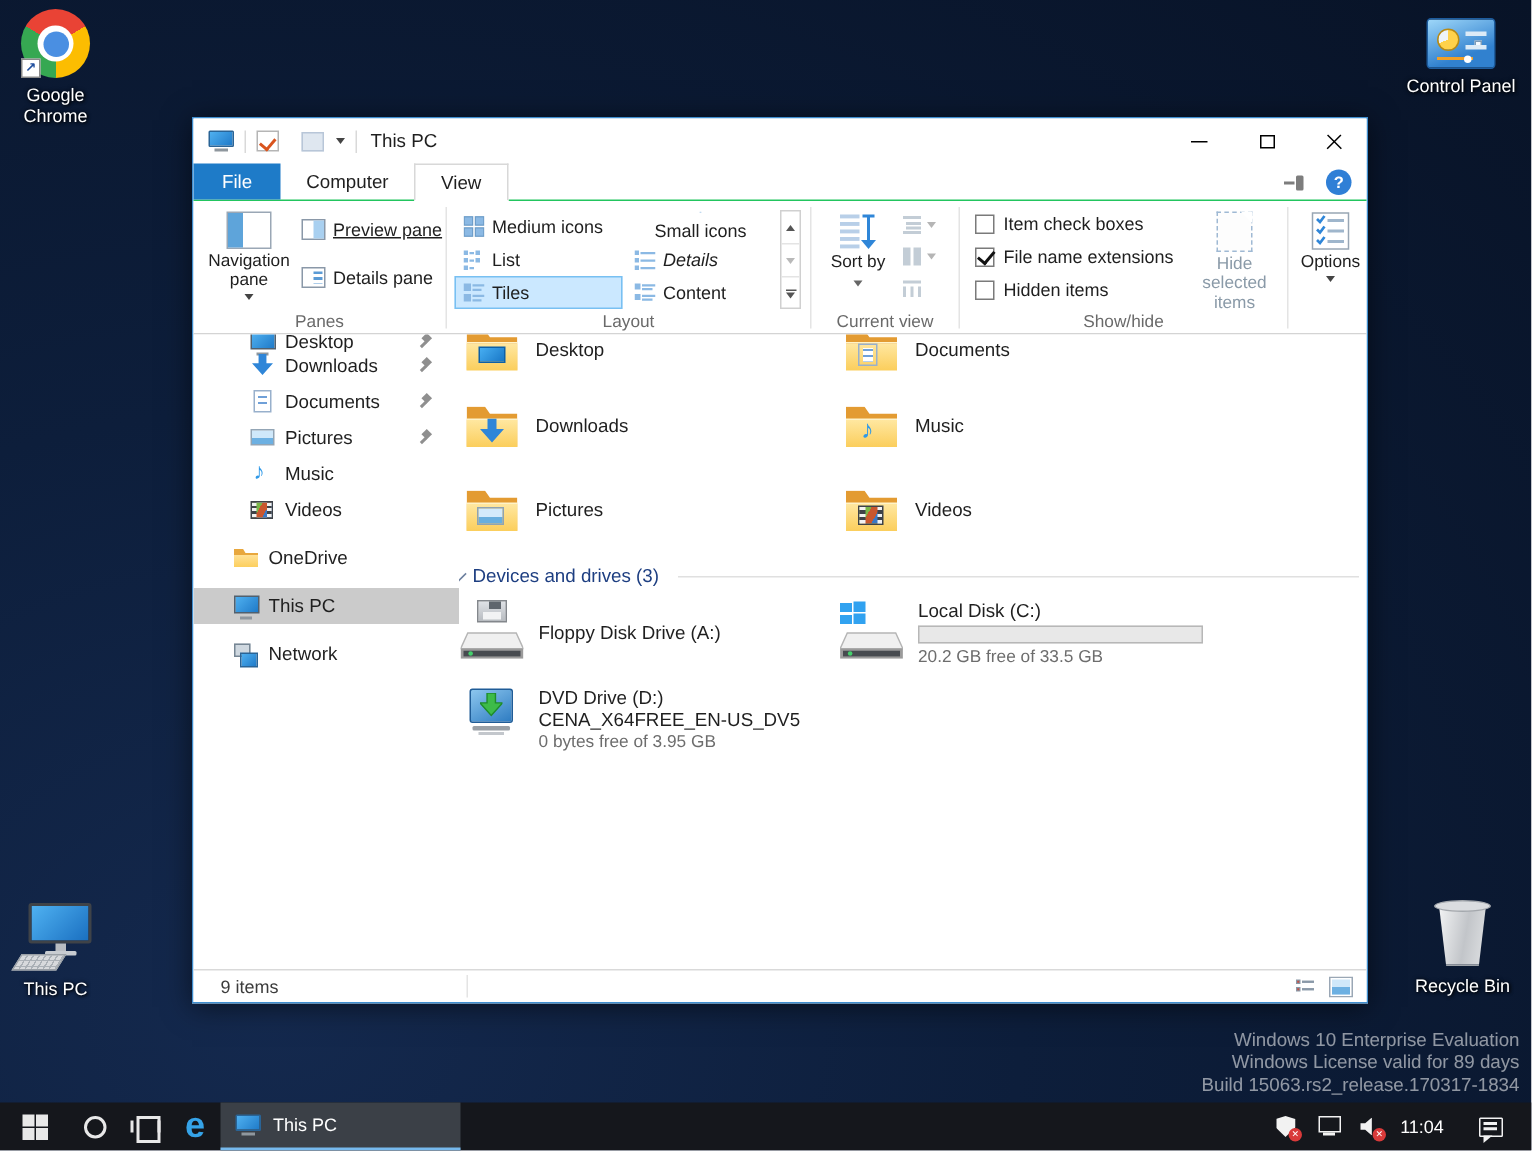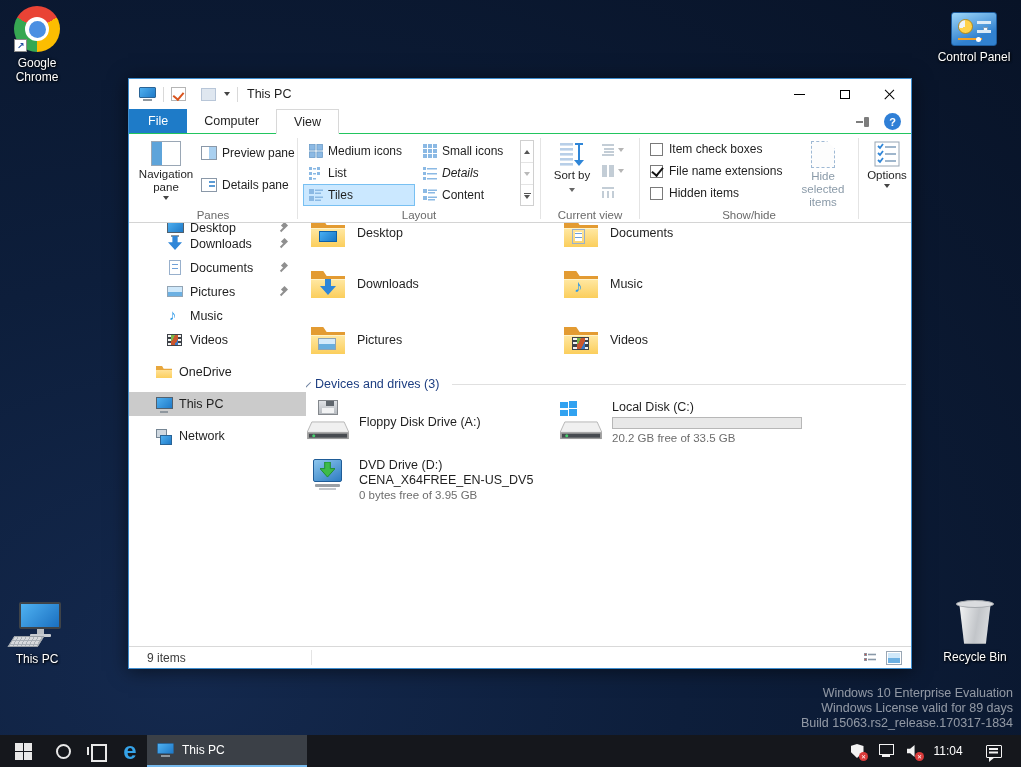--- a/index.html
+++ b/index.html
@@ -371,21 +371,21 @@
     </div>
 
     <div class="ribbon">
 
       <div class="rgroup rg-panes">
         <div class="bigbtn" style="left:6px;top:4px;width:62px;">
           <span class="navpane-icon"></span>
           <span class="blabel">Navigation pane</span>
           <span class="caret"></span>
         </div>
-        <div class="smallbtn" style="left:72px;top:12px;">
+        <div class="smallbtn" style="left:72px;top:12px;text-decoration:underline;">
           <span class="pane-icon preview"></span>
           <span>Preview pane</span>
         </div>
         <div class="smallbtn" style="left:72px;top:44px;">
           <span class="pane-icon details"></span>
           <span>Details pane</span>
         </div>
         <div class="glabel">Panes</div>
       </div>
       <div class="rsep"></div>
@@ -396,21 +396,21 @@
             <svg width="14" height="14" viewBox="0 0 14 14">
                 <g fill="#8bb9e4" stroke="#6b9cc8" stroke-width="0.8">
                   <rect x="0.5" y="0.5" width="5.6" height="5.6"></rect>
                   <rect x="7.9" y="0.5" width="5.6" height="5.6"></rect>
                   <rect x="0.5" y="7.9" width="5.6" height="5.6"></rect>
                   <rect x="7.9" y="7.9" width="5.6" height="5.6"></rect>
                 </g>
               </svg>
             <span>Medium icons</span>
           </div>
-          <div class="gitem" style="left:114px;top:0;width:100px;">
+          <div class="gitem" style="left:114px;top:0;width:100px;flex-direction:column;">
             <svg width="14" height="14" viewBox="0 0 14 14">
                 <g fill="#8bb9e4">
                   <rect x="0" y="0" width="4" height="4"></rect>
                   <rect x="5" y="0" width="4" height="4"></rect>
                   <rect x="10" y="0" width="4" height="4"></rect>
                   <rect x="0" y="5" width="4" height="4"></rect>
                   <rect x="5" y="5" width="4" height="4"></rect>
                   <rect x="10" y="5" width="4" height="4"></rect>
                   <rect x="0" y="10" width="4" height="4"></rect>
                   <rect x="5" y="10" width="4" height="4"></rect>

